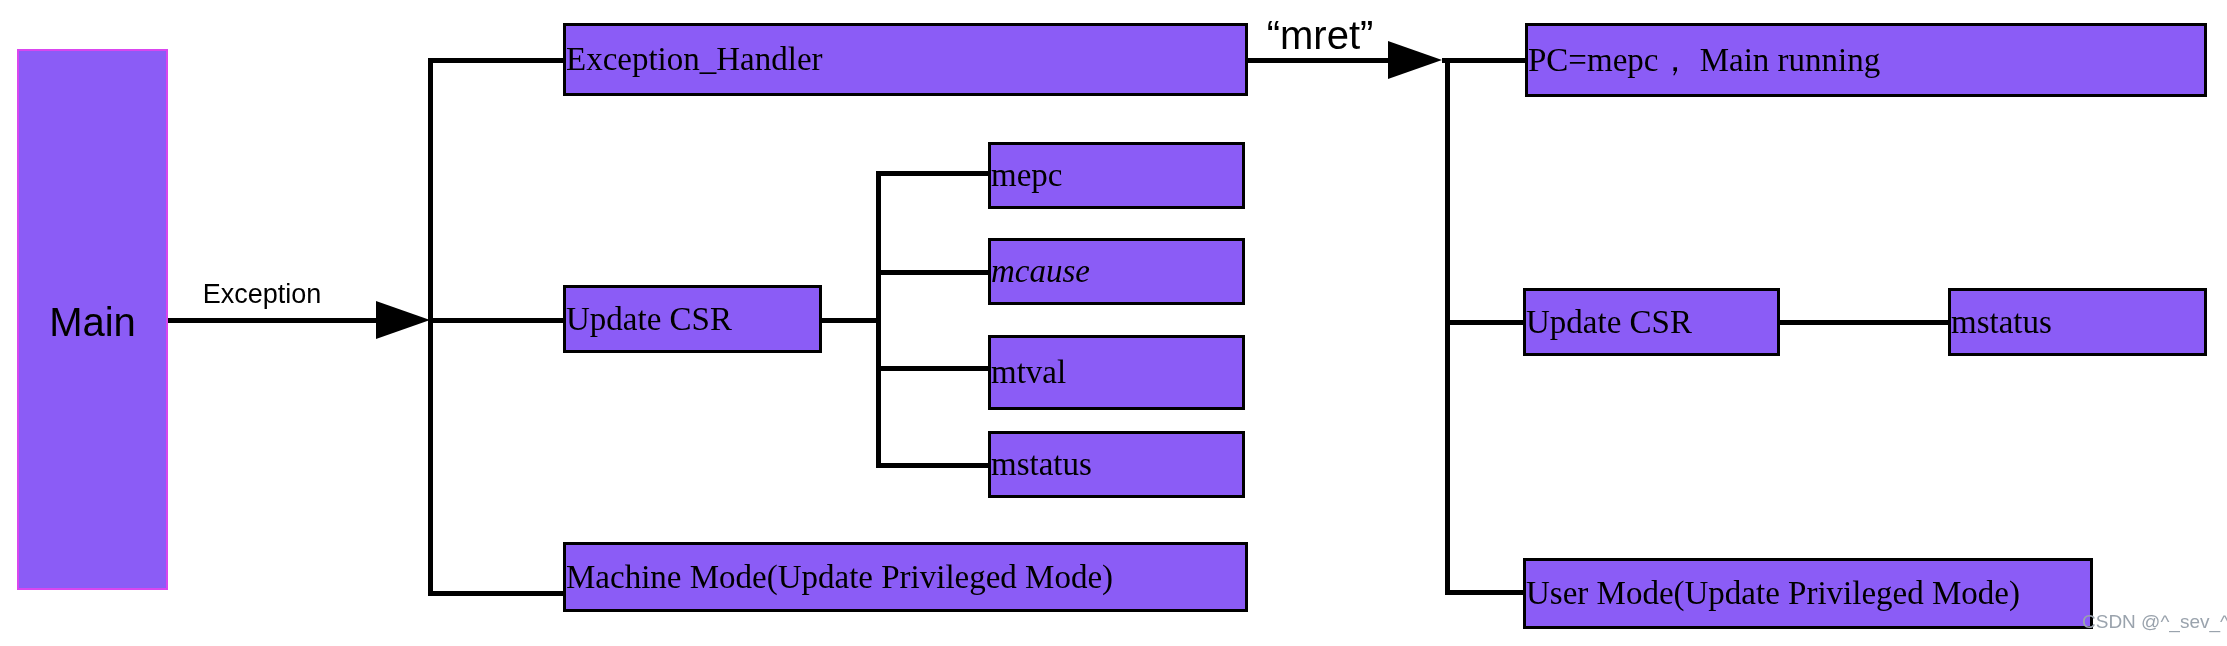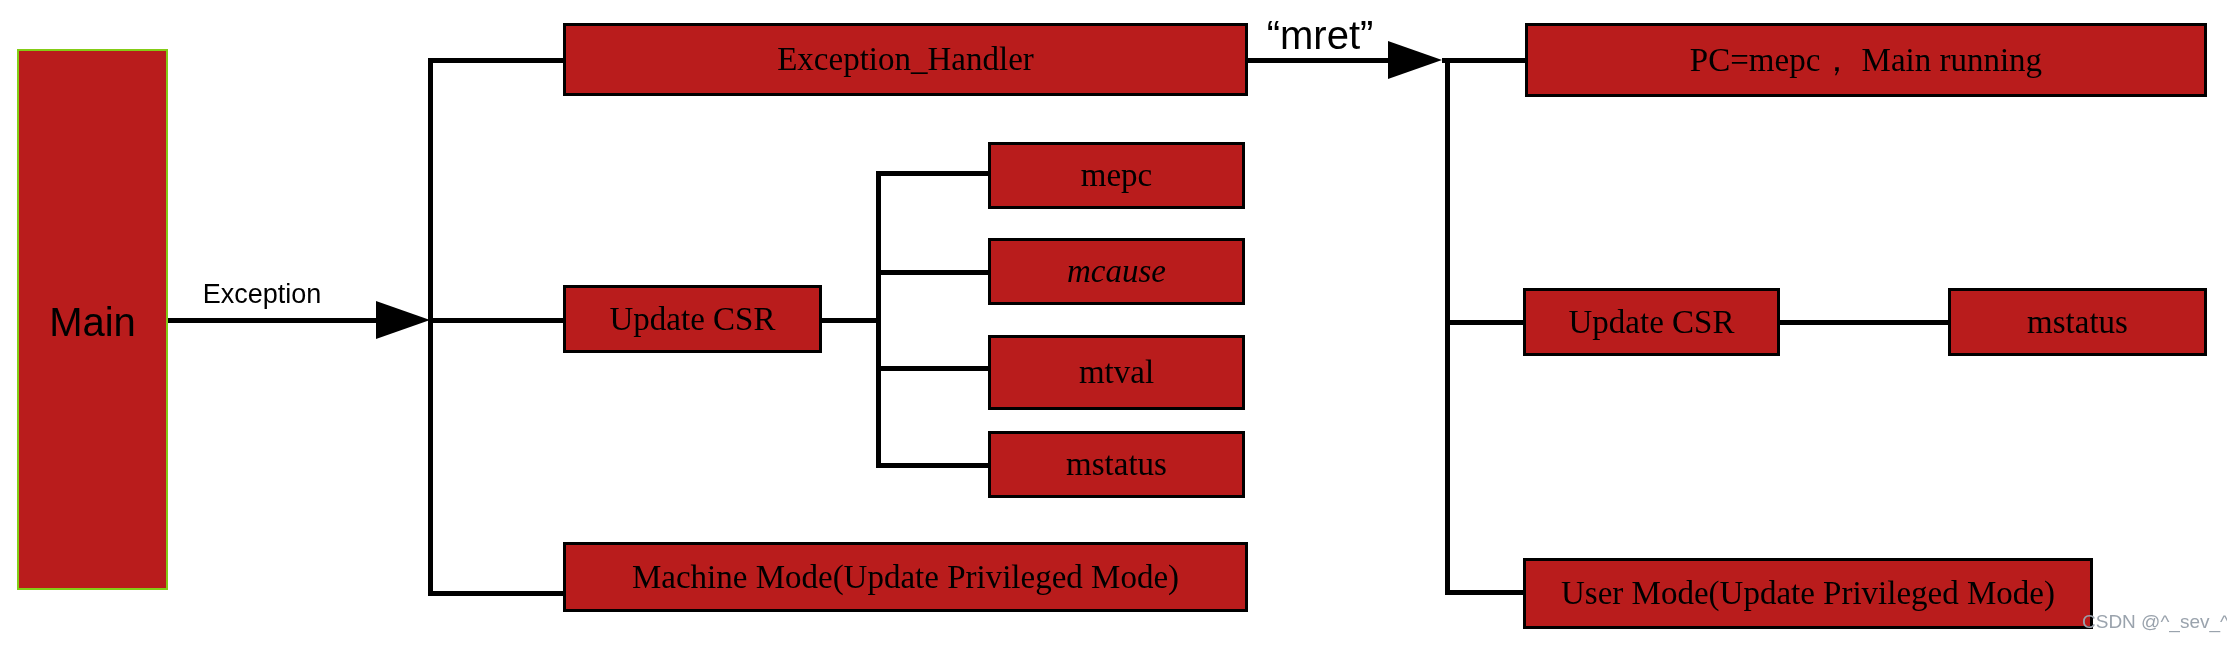--- a/index.html
+++ b/index.html
@@ -6,28 +6,28 @@
   .canvas{
     position:relative;
     width:2227px;height:646px;
     background:#ffffff;
     overflow:hidden;
     font-family:"Liberation Serif","DejaVu Serif",serif;
   }
   .box{
     position:absolute;
     box-sizing:border-box;
-    background:#b91c1c;
+    background:#8b5cf6;
     border:3px solid #000000;
-    display:flex;align-items:center;justify-content:center;
+    display:flex;align-items:center;justify-content:flex-start;
     font-size:33px;color:#000000;
     z-index:1;
     white-space:nowrap;
   }
-  .box.thin{border:2px solid #84cc16;z-index:0;}
+  .box.thin{border:2px solid #d946ef;z-index:0;}
   .hline,.vline{position:absolute;background:#000000;z-index:2;}
   .hline{height:5px;}
   .vline{width:5px;}
   .arrowhead{
     position:absolute;width:0;height:0;z-index:2;
     border-top:19px solid transparent;
     border-bottom:19px solid transparent;
     border-left:54px solid #000000;
   }
   .edge-label{

